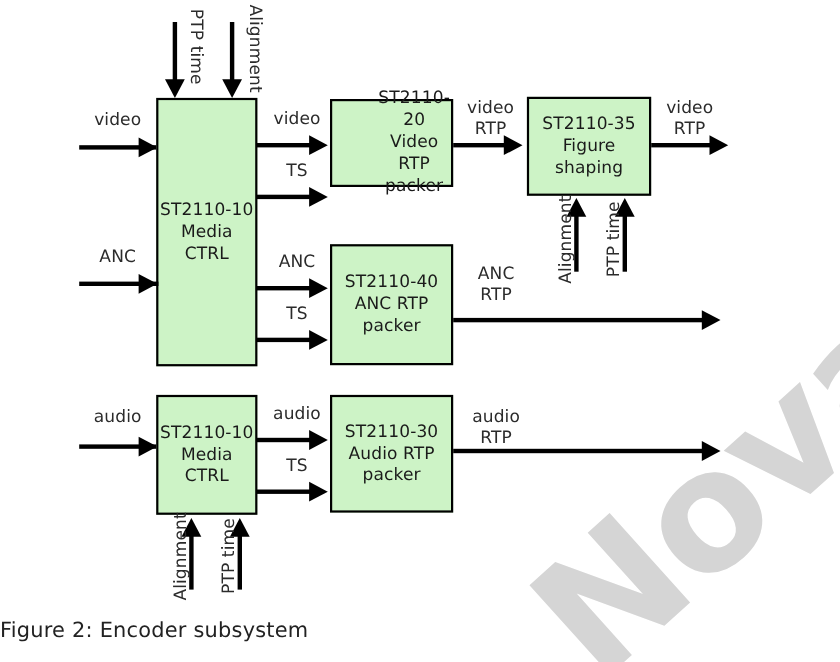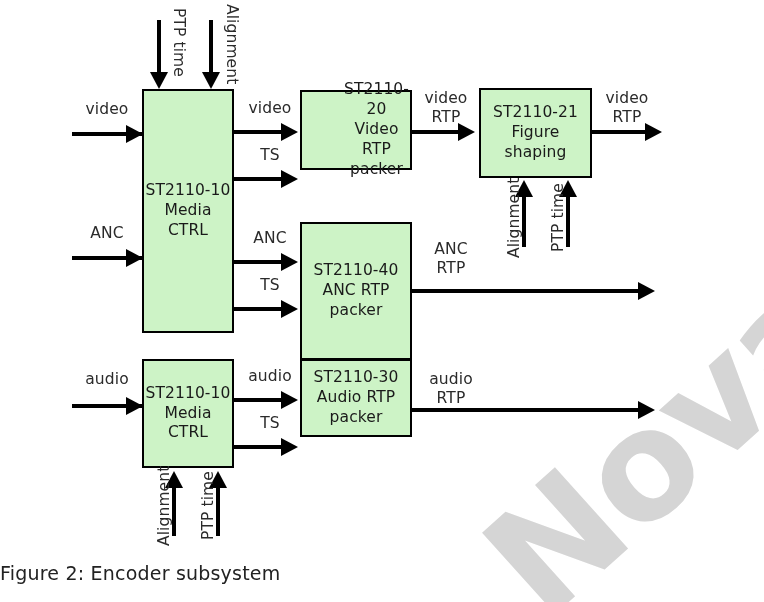--- a/index.html
+++ b/index.html
@@ -162,21 +162,21 @@
     <span class="ln">Video RTP</span>
     <span class="ln">packer</span>
   </div>
 
   <div class="label" style="left:414px; top:89px; width:64px;">video
 RTP</div>
   <div class="hline" style="left:412px; top:130px; width:48px;"></div>
   <div class="arrowhead right" style="left:458px; top:123px;"></div>
 
   <div class="box" style="left:479px; top:88px; width:113px; height:90px;">
-    <span class="ln">ST2110-21</span>
+    <span class="ln">ST2110-35</span>
     <span class="ln">Figure</span>
     <span class="ln">shaping</span>
   </div>
 
   <div class="label" style="left:594px; top:89px; width:66px;">video
 RTP</div>
   <div class="hline" style="left:592px; top:130px; width:58px;"></div>
   <div class="arrowhead right" style="left:645px; top:123px;"></div>
 
   <div class="vline" style="left:522px; top:195px; height:52px;"></div>
@@ -192,21 +192,21 @@
   <div class="arrowhead right" style="left:126px; top:249px;"></div>
 
   <div class="label" style="left:232px; top:229px; width:76px;">ANC</div>
   <div class="hline" style="left:233px; top:260px; width:52px;"></div>
   <div class="arrowhead right" style="left:281px; top:253px;"></div>
 
   <div class="label" style="left:232px; top:276px; width:76px;">TS</div>
   <div class="hline" style="left:233px; top:307px; width:52px;"></div>
   <div class="arrowhead right" style="left:281px; top:300px;"></div>
 
-  <div class="box" style="left:300px; top:222px; width:112px; height:138px;">
+  <div class="box" style="left:300px; top:222px; width:112px; height:110px;">
     <span class="ln">ST2110-40</span>
     <span class="ln">ANC RTP</span>
     <span class="ln">packer</span>
   </div>
 
   <div class="label" style="left:418px; top:240px; width:66px;">ANC
 RTP</div>
   <div class="hline" style="left:412px; top:289px; width:232px;"></div>
   <div class="arrowhead right" style="left:638px; top:282px;"></div>
 
@@ -221,21 +221,21 @@
   </div>
 
   <div class="label" style="left:232px; top:367px; width:76px;">audio</div>
   <div class="hline" style="left:233px; top:398px; width:52px;"></div>
   <div class="arrowhead right" style="left:281px; top:391px;"></div>
 
   <div class="label" style="left:232px; top:414px; width:76px;">TS</div>
   <div class="hline" style="left:233px; top:445px; width:52px;"></div>
   <div class="arrowhead right" style="left:281px; top:438px;"></div>
 
-  <div class="box" style="left:300px; top:359px; width:112px; height:78px;text-align:right;">
+  <div class="box" style="left:300px; top:359px; width:112px; height:107px;text-align:right;">
     <span class="ln">ST2110-30</span>
     <span class="ln">Audio RTP</span>
     <span class="ln">packer</span>
   </div>
 
   <div class="label" style="left:418px; top:370px; width:66px;">audio
 RTP</div>
   <div class="hline" style="left:412px; top:408px; width:232px;"></div>
   <div class="arrowhead right" style="left:638px; top:401px;"></div>
 

